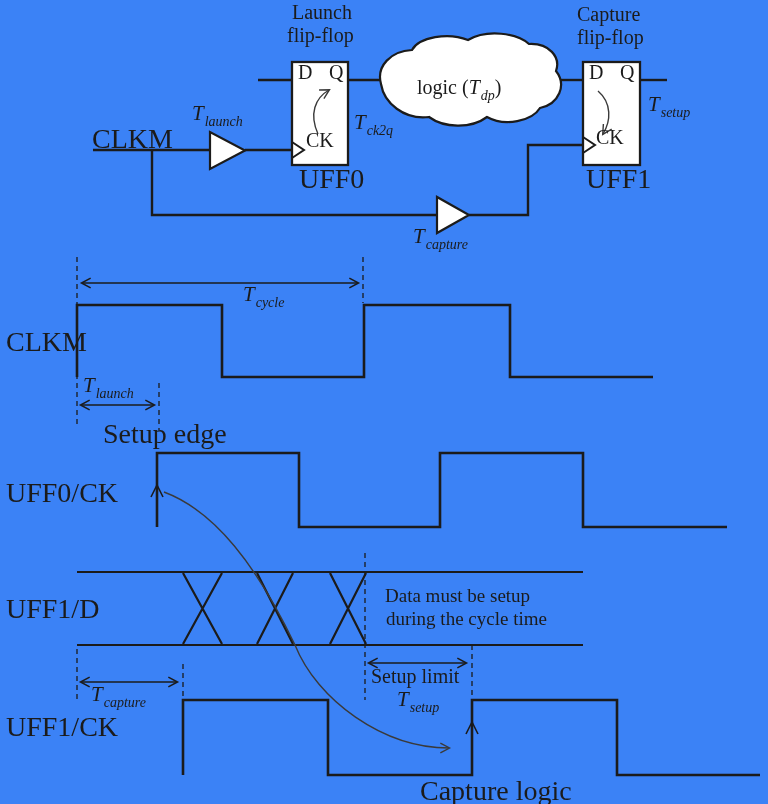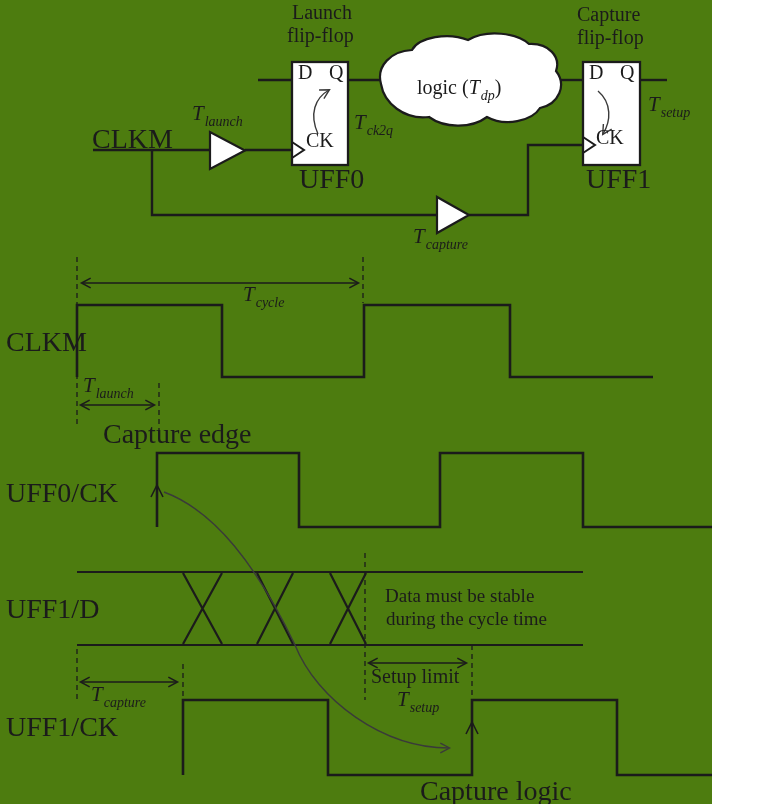--- a/index.html
+++ b/index.html
@@ -1,17 +1,17 @@
 <!DOCTYPE html>
 <html><head>
 <meta charset="utf-8">
 <style>
   html,body{margin:0;padding:0;background:#fff;}
   .stage{
-    position:relative;width:712px;height:804px;background:#4d7c0f;overflow:hidden;
+    position:relative;width:768px;height:804px;background:#3b82f6;overflow:hidden;
     font-family:"Liberation Serif","DejaVu Serif",serif;color:#1b1b1b;text-decoration:underline;
   }
   .stage svg{position:absolute;left:0;top:0;}
   .lbl{position:absolute;white-space:nowrap;font-size:28px;line-height:1.05;color:#1b1b1b;}
   .f20{font-size:20px;}
   .f19{font-size:19px;}
   .tvar{position:absolute;white-space:nowrap;font-size:21px;font-style:italic;line-height:1;}
   .tvar .ts, .ts{font-size:14px;font-style:italic;position:relative;top:6px;margin-left:1px;}
   .iT{font-style:italic;}
 </style>
@@ -132,23 +132,23 @@
 
   <span class="lbl" style="left:6px;top:327px">CLKM</span>
   <span class="lbl" style="left:6px;top:478px">UFF0/CK</span>
   <span class="lbl" style="left:6px;top:594px">UFF1/D</span>
   <span class="lbl" style="left:6px;top:712px">UFF1/CK</span>
 
   <span class="tvar" style="left:243px;top:284px"><span>T</span><span class="ts">cycle</span></span>
 
   <span class="tvar" style="left:83px;top:375px"><span>T</span><span class="ts">launch</span></span>
 
-  <span class="lbl" style="left:103px;top:419px">Capture edge</span>
+  <span class="lbl" style="left:103px;top:419px">Setup edge</span>
 
-  <span class="lbl f19" style="left:385px;top:586px">Data must be stable</span>
+  <span class="lbl f19" style="left:385px;top:586px">Data must be setup</span>
   <span class="lbl f19" style="left:386px;top:609px">during the cycle time</span>
 
   <span class="lbl f20" style="left:371px;top:666px">Setup limit</span>
   <span class="tvar" style="left:397px;top:689px"><span>T</span><span class="ts">setup</span></span>
 
   <span class="tvar" style="left:91px;top:684px"><span>T</span><span class="ts">capture</span></span>
 
   <span class="lbl" style="left:420px;top:776px">Capture logic</span>
 
 </div>

